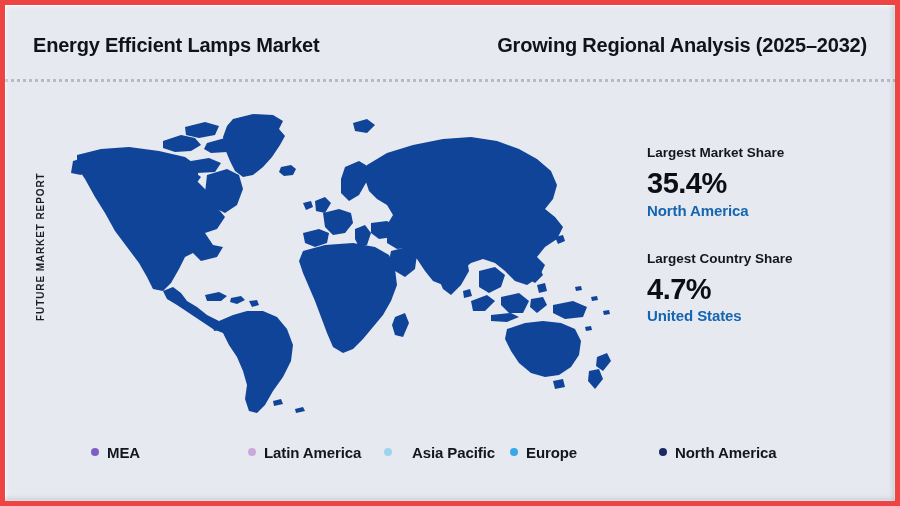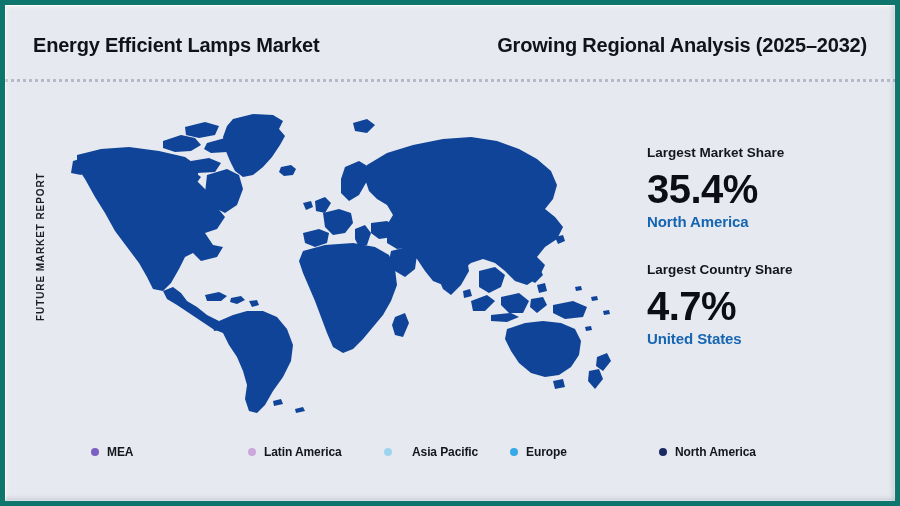--- a/index.html
+++ b/index.html
@@ -8,21 +8,21 @@
     background: #ffffff;
   }
   #infographic {
     position: relative;
     width: 900px;
     height: 506px;
     background: #e6e9f0;
     font-family: "Liberation Sans", sans-serif;
     overflow: hidden;
     box-sizing: border-box;
-    border: 5px solid #0f766e;
+    border: 5px solid #ef4444;
     box-shadow: inset 0 0 0 1px #ffffff;
   }
   
   #frame-shade {
     position: absolute;
     left: 0; top: 0; right: 0; bottom: 0;
     pointer-events: none;
     box-shadow: inset -3px -3px 6px -3px rgba(120,128,145,0.55),
                 inset  3px  3px 6px -3px rgba(255,255,255,0.9);
   }
@@ -93,21 +93,21 @@
   .stat-block { margin-bottom: 32px; }
   .stat-block:last-child { margin-bottom: 12px; }
   .stat-label {
     font-size: 13.5px;
     font-weight: bold;
     color: #13161d;
     margin-bottom: 9px;
     white-space: nowrap;
   }
   .stat-value {
-    font-size: 40px;
+    font-size: 29px;
     font-weight: bold;
     color: #0c0e14;
     line-height: 1.02;
     letter-spacing: -0.5px;
     margin-bottom: 3px;
   }
   .stat-region {
     font-size: 15px;
     font-weight: bold;
     color: #1565b0;
@@ -129,21 +129,21 @@
     white-space: nowrap;
   }
   .legend-dot {
     width: 8px;
     height: 8px;
     border-radius: 50%;
     margin-right: 8px;
     flex: 0 0 auto;
   }
   .legend-text {
-    font-size: 12px;
+    font-size: 15px;
     font-weight: bold;
     color: #14161d;
     letter-spacing: -0.1px;
   }
 </style>
 </head>
 <body>
 
 <div id="infographic">
 

